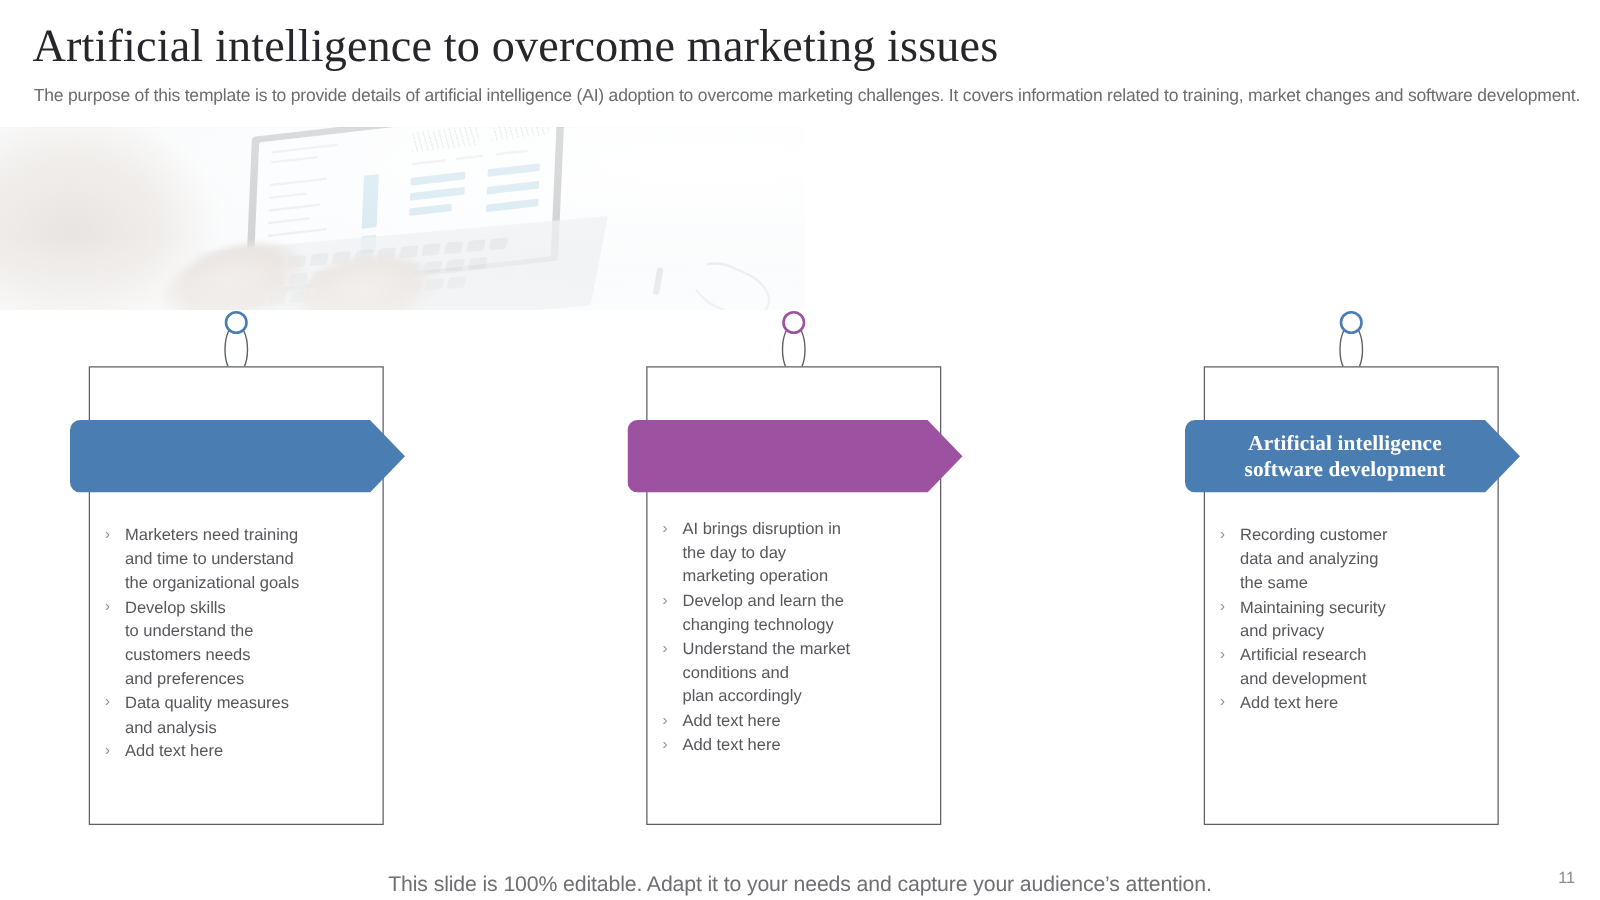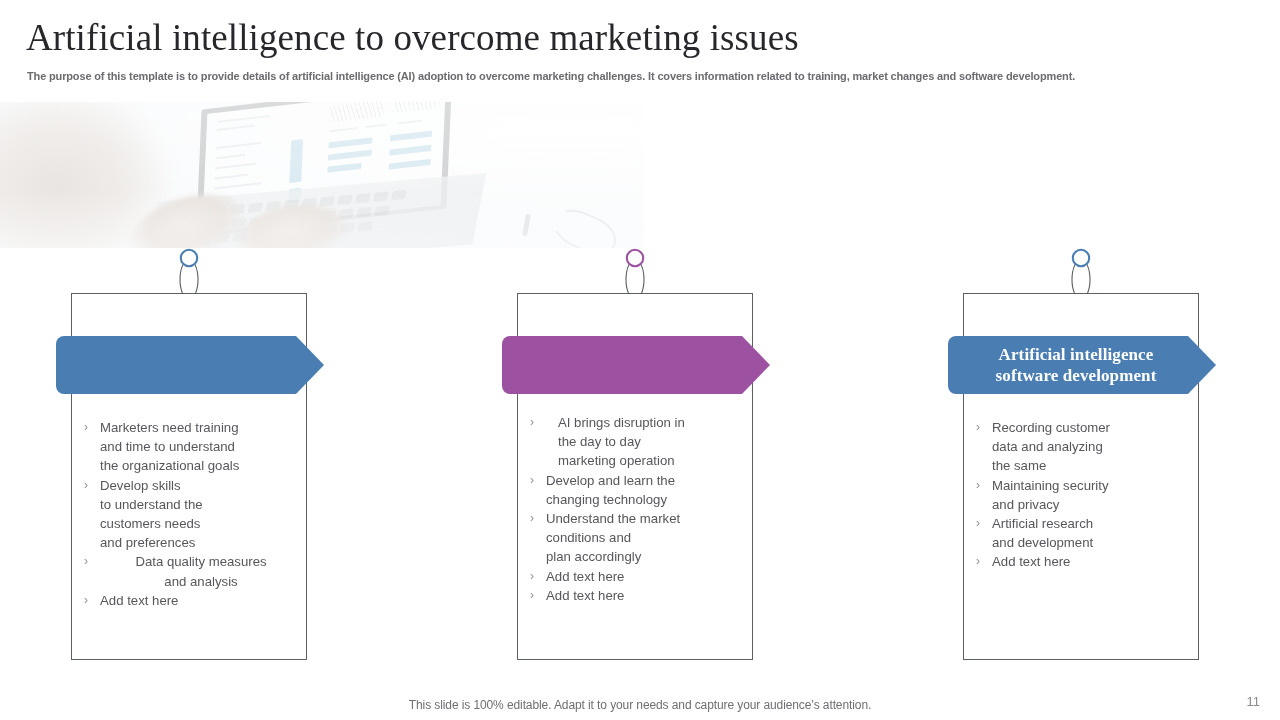--- a/index.html
+++ b/index.html
@@ -26,26 +26,25 @@
     line-height: 44px;
     color: #27272b;
     letter-spacing: 0.1px;
     white-space: nowrap;
   }
   #slide-subtitle {
     position: absolute;
     left: 27px;
     top: 69px;
     width: 1140px;
-    font-size: 11px;
+    font-size: 14px;
     line-height: 14px;
     color: #6b6b70;
     letter-spacing: -0.15px;
     white-space: nowrap;
-    font-weight: bold;
   }
 
   
   #hero-photo {
     position: absolute;
     left: 0;
     top: 102px;
     width: 644px;
     height: 146px;
     overflow: hidden;
@@ -203,21 +202,21 @@
   }
   .bullet-text { flex: 1 1 auto; white-space: pre-line; }
 
   
   #footer-note {
     position: absolute;
     left: 0;
     right: 0;
     top: 698px;
     text-align: center;
-    font-size: 12px;
+    font-size: 17px;
     color: #6e6e74;
     letter-spacing: -0.1px;
   }
   #page-number {
     position: absolute;
     right: 20px;
     top: 694px;
     font-size: 13px;
     color: #8a8a90;
   }
@@ -331,21 +330,21 @@
     </div>
     <div class="bullet-row">
       <span class="bullet-mark">›</span>
       <span class="bullet-text" style="white-space: pre-line;">Develop skills
 to understand the
 customers needs
 and preferences</span>
     </div>
     <div class="bullet-row">
       <span class="bullet-mark">›</span>
-      <span class="bullet-text" style="white-space: pre-line; text-align: center;">Data quality measures
+      <span class="bullet-text" style="white-space: pre-line;">Data quality measures
 and analysis</span>
     </div>
     <div class="bullet-row">
       <span class="bullet-mark">›</span>
       <span class="bullet-text" style="white-space: pre-line;">Add text here</span>
     </div>
   </div>
 </div>
 
 <div class="column" id="column-2">
@@ -361,21 +360,21 @@
 
   <div class="banner">
     <svg class="banner-shape" width="270" height="58" viewBox="0 0 270 58" preserveAspectRatio="none">
       <path d="M8,0 L240,0 L268,29 L240,58 L8,58 A8,8 0 0 1 0,50 L0,8 A8,8 0 0 1 8,0 Z" fill="#9c52a0"></path>
     </svg>
   </div>
 
   <div class="bullets" style="top:165px;">
     <div class="bullet-row">
       <span class="bullet-mark">›</span>
-      <span class="bullet-text" style="white-space: pre-line; margin-left: 12px;">AI brings disruption in
+      <span class="bullet-text" style="white-space: pre-line;">AI brings disruption in
 the day to day
 marketing operation</span>
     </div>
     <div class="bullet-row">
       <span class="bullet-mark">›</span>
       <span class="bullet-text" style="white-space: pre-line;">Develop and learn the
 changing technology</span>
     </div>
     <div class="bullet-row">
       <span class="bullet-mark">›</span>

